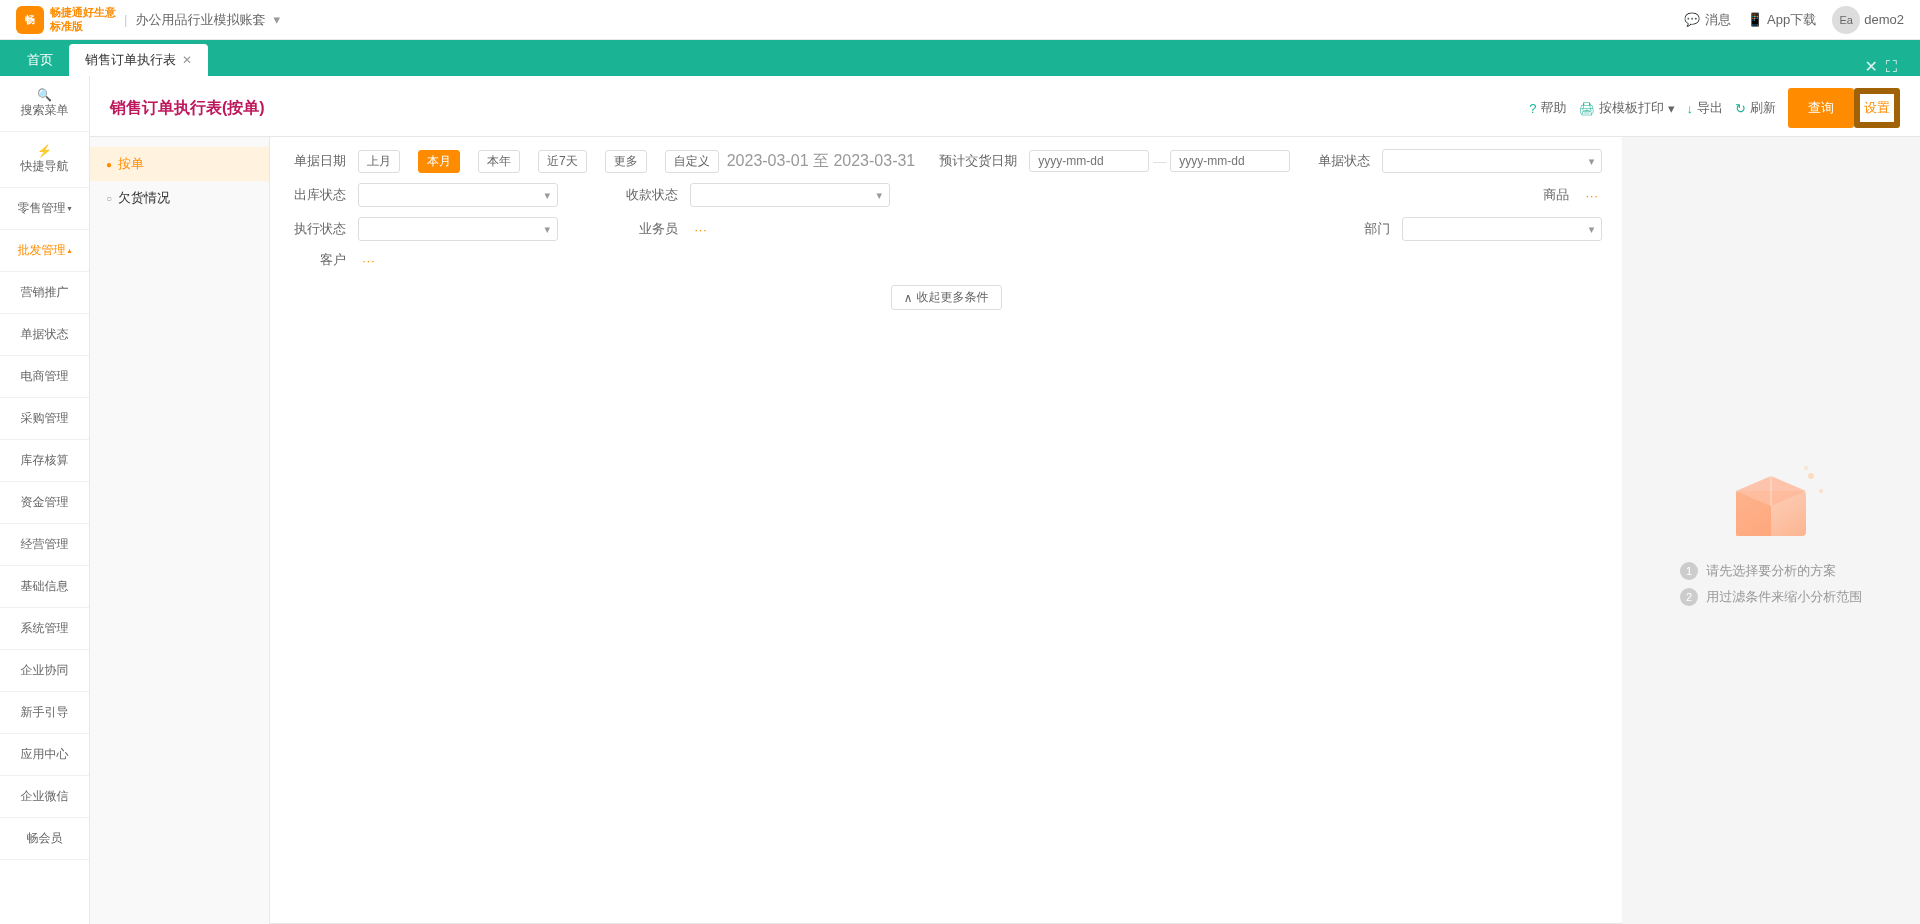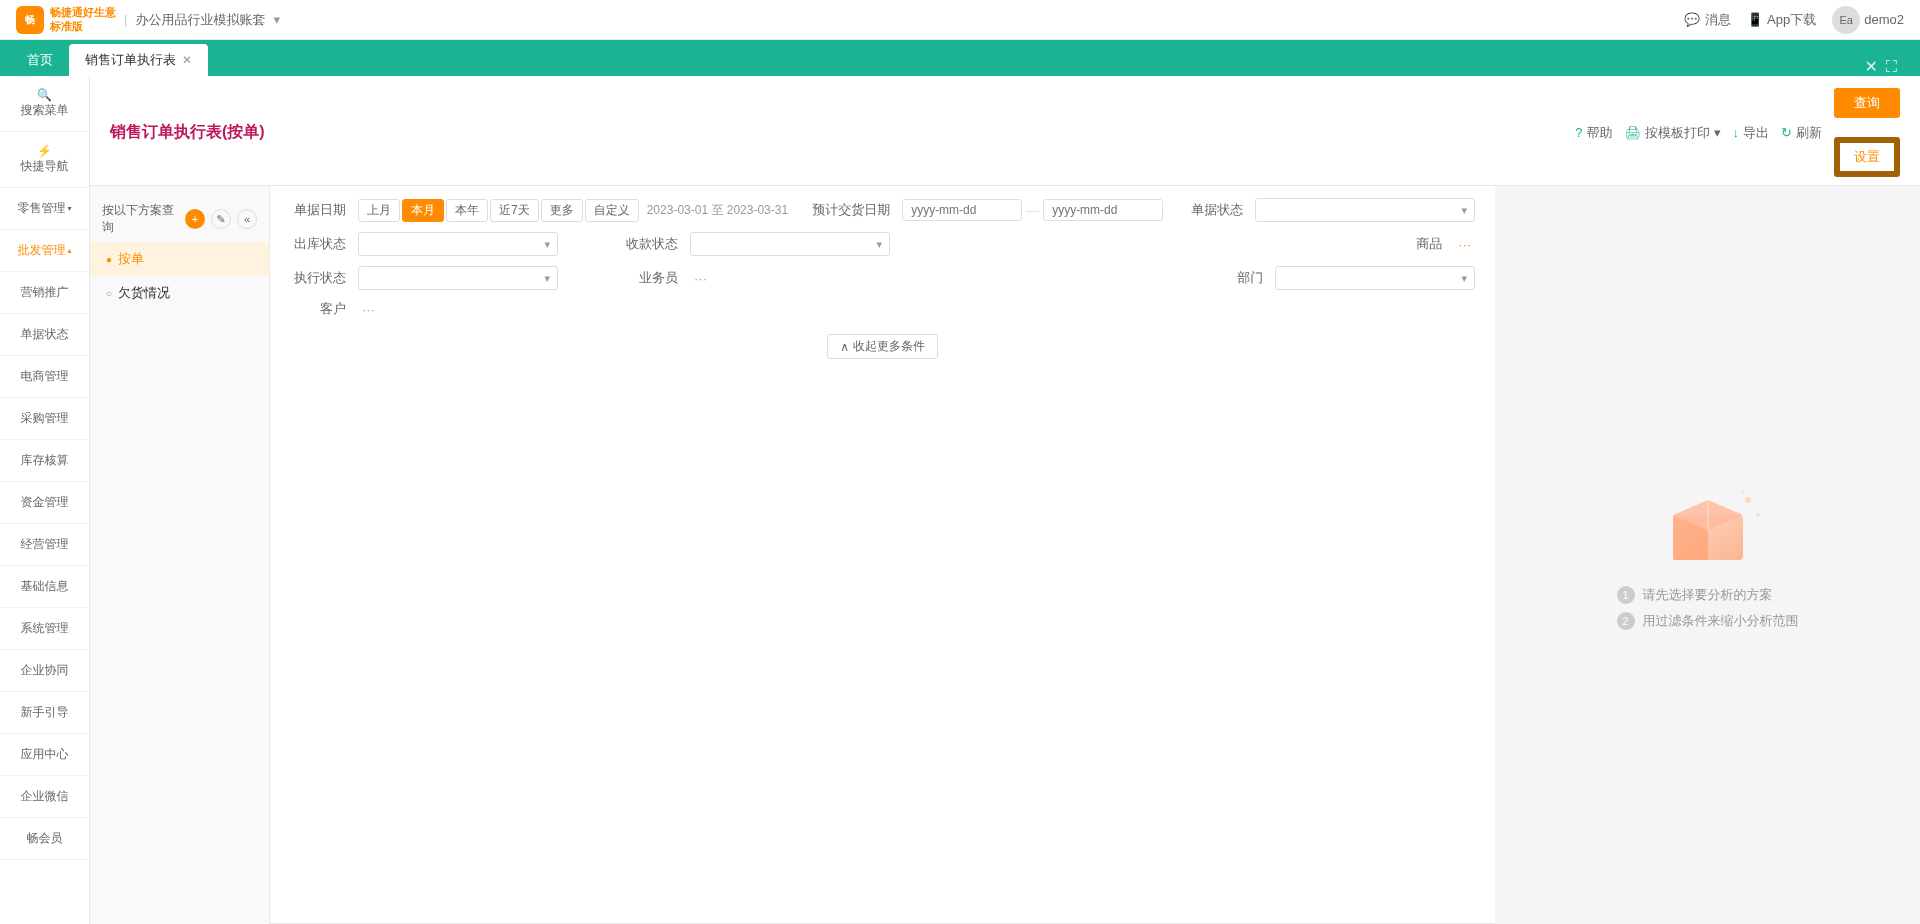--- a/index.html
+++ b/index.html
@@ -221,64 +221,56 @@
           <span>▾</span>
         </div>
         <div class="page-action-btn">
           <span class="icon">↓</span>
           <span>导出</span>
         </div>
         <div class="page-action-btn">
           <span class="icon">↻</span>
           <span>刷新</span>
         </div>
-        <div style="display:flex;flex-direction:column;gap:19px;">
+        <div style="display:flex;flex-direction:row;gap:0;">
           <button class="query-btn">查询</button>
           <button class="settings-btn">设置</button>
         </div>
       </div>
     </div>
 
     <div class="content-body">
 
       <div class="left-panel">
-        <div class="left-panel-header">
-          <span style="font-size:12px;color:#666;">按以下方案查询</span>
-          <div class="left-panel-actions">
-            <div class="left-panel-action orange">+</div>
-            <div class="left-panel-action" style="border:1px solid #ddd;">✎</div>
-            <div class="left-panel-action" style="border:1px solid #ddd;">«</div>
-          </div>
-        </div>
         <div class="left-panel-item active">
           <span style="color:#ff8c00;font-size:10px;">●</span>
           <span>按单</span>
         </div>
         <div class="left-panel-item">
           <span style="color:#999;font-size:10px;">○</span>
           <span>欠货情况</span>
         </div>
       </div>
 
       <div style="flex:1;display:flex;overflow:hidden;">
 
         <div class="filter-panel">
 
           <div class="filter-row">
             <span class="filter-label">单据日期</span>
             <div class="filter-control">
-              <div style="display:flex;gap:2px;">
+              <div style="display:flex;gap:18px;">
                 <button class="date-btn">上月</button>
                 <button class="date-btn active">本月</button>
                 <button class="date-btn">本年</button>
                 <button class="date-btn">近7天</button>
                 <button class="date-btn">更多</button>
                 <button class="date-btn">自定义</button>
               </div>
-              <span style="margin-left:8px;font-size:12px;color:#999;">2023-03-01 至 2023-03-31</span>
+              <span style="margin-left:8px;font-size:16px;color:#999;">2023-03-01 至 2023-03-31</span>
             </div>
             <span style="flex:1;"></span>
             <span class="filter-label">预计交货日期</span>
             <div style="display:flex;align-items:center;gap:4px;">
               <input class="date-input" type="text" placeholder="yyyy-mm-dd" style="">
               <span style="color:#ddd;">—</span>
               <input class="date-input" type="text" placeholder="yyyy-mm-dd" style="">
             </div>
             <span style="flex:1;"></span>
             <span class="filter-label">单据状态</span>

